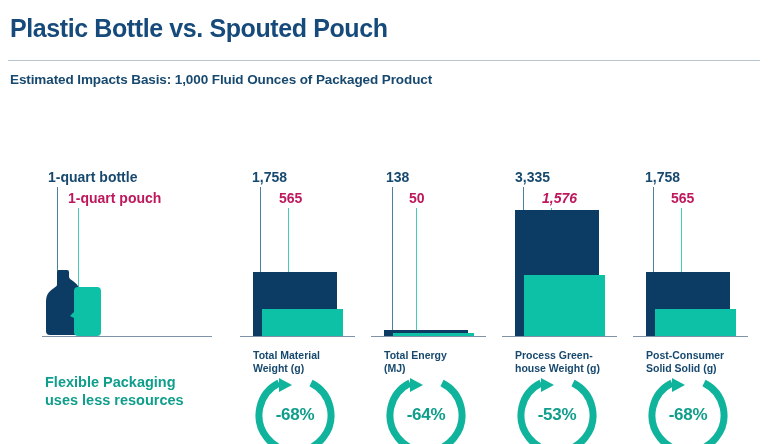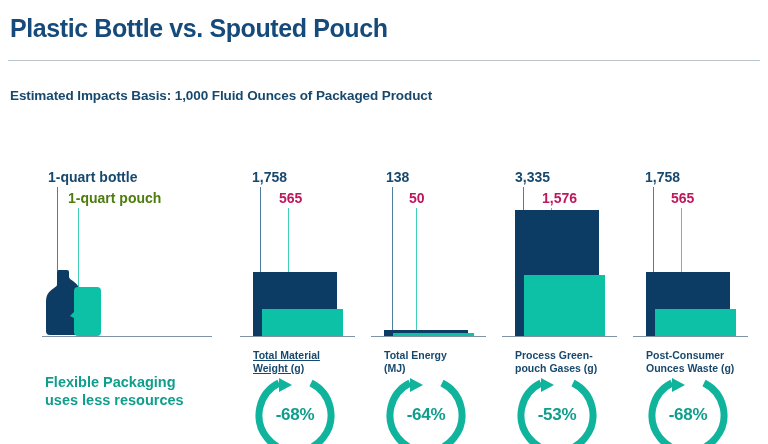--- a/index.html
+++ b/index.html
@@ -33,21 +33,21 @@
     white-space: nowrap;
   }
   #header-rule {
     position: absolute;
     left: 8px; top: 60px;
     width: 752px; height: 1px;
     background: #b9c4cc;
   }
   #subtitle {
     position: absolute;
-    left: 10px; top: 88px;
+    left: 10px; top: 72px;
     font-size: 13.5px;
     font-weight: bold;
     letter-spacing: -0.1px;
     color: #17496f;
     white-space: nowrap;
   }
 
   
   #chart {
     position: absolute;
@@ -67,21 +67,21 @@
     font-size: 14px;
     font-weight: bold;
     color: #17496f;
     white-space: nowrap;
   }
   #legend-pouch-label {
     position: absolute;
     left: 68px; top: 158px;
     font-size: 14px;
     font-weight: bold;
-    color: #4d7c0f;
+    color: #be185d;
     white-space: nowrap;
   }
   .leader {
     position: absolute;
     width: 1px;
   }
   #legend-bottle-leader {
     left: 57px; top: 155px; height: 90px;
     background: #4f7f9e;
   }
@@ -181,21 +181,21 @@
   <div class="baseline" id="legend-baseline" style="left:42px; top:304px; width:170px;"></div>
 
   <div class="group">
     <div class="val val-dark" style="left:252px; top:137px;">1,758</div>
     <div class="val val-green" style="left:279px; top:158px;">565</div>
     <div class="leader" style="left:260px; top:155px; height:85px; background:#4f7f9e;"></div>
     <div class="leader" style="left:288px; top:176px; height:101px; background:#43cdb8;"></div>
     <div class="bar bar-dark" style="left:253px; width:84px; height:64px;"></div>
     <div class="bar bar-green" style="left:262px; width:81px; height:27px;"></div>
     <div class="baseline" style="left:240px; top:304px; width:115px;"></div>
-    <div class="cat-label" style="left:253px;text-decoration:underline;">
+    <div class="cat-label" style="left:253px;">
       <span>Total Material</span><br>
       <span>Weight (g)</span>
     </div>
   </div>
 
   <div class="group">
     <div class="val val-dark" style="left:386px; top:137px;">138</div>
     <div class="val val-green" style="left:409px; top:158px;">50</div>
     <div class="leader" style="left:392px; top:155px; height:143px; background:#4f7f9e;"></div>
     <div class="leader" style="left:416px; top:176px; height:125px; background:#43cdb8;"></div>
@@ -203,43 +203,43 @@
     <div class="bar bar-green" style="left:393px; width:81px; height:3px;"></div>
     <div class="baseline" style="left:371px; top:304px; width:115px;"></div>
     <div class="cat-label" style="left:384px;">
       <span>Total Energy</span><br>
       <span>(MJ)</span>
     </div>
   </div>
 
   <div class="group">
     <div class="val val-dark" style="left:515px; top:137px;">3,335</div>
-    <div class="val val-green" style="left:542px; top:158px;">1,576</div>
+    <div class="val val-green" style="left:542px; top:158px;font-style:italic;">1,576</div>
     <div class="leader" style="left:523px; top:155px; height:23px; background:#4f7f9e;"></div>
     <div class="leader" style="left:551px; top:176px; height:67px; background:#43cdb8;"></div>
     <div class="bar bar-dark" style="left:515px; width:84px; height:126px;"></div>
     <div class="bar bar-green" style="left:524px; width:81px; height:61px;"></div>
     <div class="baseline" style="left:502px; top:304px; width:115px;"></div>
     <div class="cat-label" style="left:515px;">
       <span>Process Green-</span><br>
-      <span>pouch Gases (g)</span>
+      <span>house Weight (g)</span>
     </div>
   </div>
 
   <div class="group">
     <div class="val val-dark" style="left:645px; top:137px;">1,758</div>
     <div class="val val-green" style="left:671px; top:158px;">565</div>
     <div class="leader" style="left:653px; top:155px; height:85px; background:#4f7f9e;"></div>
     <div class="leader" style="left:681px; top:176px; height:101px; background:#43cdb8;"></div>
     <div class="bar bar-dark" style="left:646px; width:84px; height:64px;"></div>
     <div class="bar bar-green" style="left:655px; width:81px; height:27px;"></div>
     <div class="baseline" style="left:633px; top:304px; width:115px;"></div>
     <div class="cat-label" style="left:646px;">
       <span>Post-Consumer</span><br>
-      <span>Ounces Waste (g)</span>
+      <span>Solid Solid (g)</span>
     </div>
   </div>
 </div>
 
 <div id="footer">
   <div id="footer-text">
     <span>Flexible Packaging</span><br>
     <span>uses less resources</span>
   </div>
 

